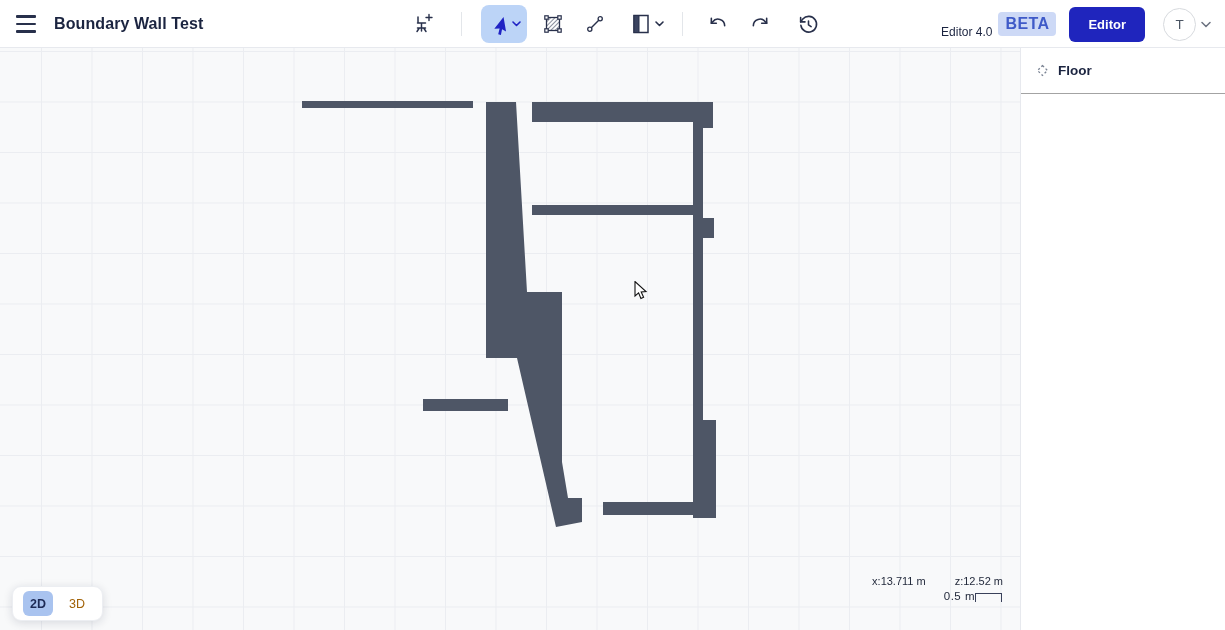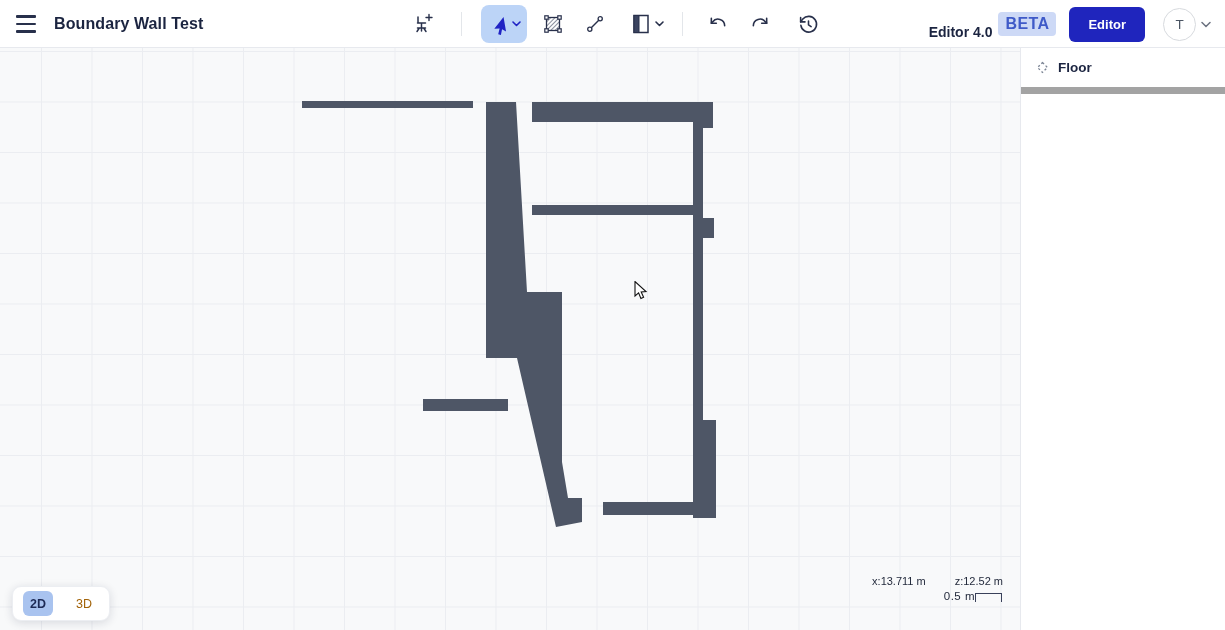--- a/index.html
+++ b/index.html
@@ -25,47 +25,47 @@
   .hamburger{position:absolute;left:10px;top:8px;width:32px;height:32px;border:none;background:transparent;cursor:pointer;display:flex;flex-direction:column;justify-content:center;gap:5px;align-items:center;}
   .hamburger span{display:block;width:20px;height:2.4px;background:var(--icon-ink);border-radius:1px;}
   .doc-title{position:absolute;left:54px;top:0;height:48px;display:flex;align-items:center;font-size:16px;font-weight:700;color:var(--ink);letter-spacing:.1px;}
 
   .tool-btn{position:absolute;top:6px;width:36px;height:36px;border:none;background:transparent;border-radius:8px;display:flex;align-items:center;justify-content:center;cursor:pointer;}
   .tool-btn svg{display:block;}
   .tool-btn.active{background:var(--tool-active-bg);}
   .tb-divider{position:absolute;top:12px;width:1px;height:24px;background:#e3e6ea;}
 
   .header-right{position:absolute;right:14px;top:0;height:48px;display:flex;align-items:center;}
-  .editor-version{font-size:14px;font-weight:700;color:var(--ink);margin-top:16px;}
+  .editor-version{font-size:12px;font-weight:400;color:var(--ink);margin-top:16px;}
   .beta-badge{margin-left:6px;background:var(--beta-bg);color:var(--beta-text);font-size:16px;font-weight:700;letter-spacing:.4px;padding:3px 7px;border-radius:4px;}
   .publish-btn{margin-left:13px;background:var(--accent);color:#fff;border:none;border-radius:6px;font-family:"Liberation Sans",sans-serif;font-size:13px;font-weight:700;padding:10px 19px;cursor:pointer;}
   .avatar{margin-left:18px;width:33px;height:33px;border-radius:50%;background:#fff;border:1px solid #d7dade;color:#4b5563;font-size:13.5px;display:flex;align-items:center;justify-content:center;cursor:pointer;}
   .avatar-chevron{margin-left:5px;cursor:pointer;display:flex;align-items:center;}
 
   
   .canvas{position:absolute;left:0;top:48px;width:1020px;height:582px;
     background-color:var(--canvas-bg);
     background-image:linear-gradient(to right,var(--grid-line) 1px,transparent 1px),
                      linear-gradient(to bottom,var(--grid-line) 1px,transparent 1px);
     background-size:50.5px 50.5px;background-position:41px 3px;}
   .floorplan{position:absolute;left:0;top:0;}
   .pointer-cursor{position:absolute;z-index:5;pointer-events:none;}
 
   .coords{position:absolute;right:17px;top:527px;display:flex;gap:29px;font-size:11px;color:#1f2638;}
   .scale-wrap{position:absolute;right:18px;top:542px;display:flex;align-items:flex-end;}
   .scale-label{font-size:11.5px;color:#1f2638;letter-spacing:.5px;}
   .scale-bracket{margin-top:3px;width:27px;height:9px;border-top:1.5px solid #39415a;border-left:1.5px solid #39415a;border-right:1.5px solid #39415a;}
 
-  .view-toggle{position:absolute;left:12px;bottom:9px;background:#fff;border:1px solid #eceef2;border-radius:9px;box-shadow:0 2px 10px rgba(20,30,60,.14);padding:4px 10px;display:flex;gap:16px;}
+  .view-toggle{position:absolute;left:12px;bottom:9px;background:#fff;border:1px solid #eceef2;border-radius:9px;box-shadow:0 2px 10px rgba(20,30,60,.14);padding:4px 10px;display:flex;gap:9px;}
   .view-toggle button{width:30px;height:25px;border:none;border-radius:6px;background:transparent;font-family:"Liberation Sans",sans-serif;font-size:12.5px;color:#a16207;cursor:pointer;}
   .view-toggle button.active{background:var(--toggle-active-bg);color:#1d2a55;font-weight:700;}
 
   
   .sidebar{position:absolute;left:1020px;top:48px;width:205px;height:582px;background:#fff;border-left:1px solid var(--border);}
-  .sidebar-header{height:46px;display:flex;align-items:center;gap:9px;padding-left:15px;border-bottom:7px solid #a3a3a3;}
+  .sidebar-header{height:46px;display:flex;align-items:center;gap:9px;padding-left:15px;border-bottom:1px solid #a3a3a3;}
   .sidebar-header .label{font-size:13.5px;font-weight:700;color:var(--ink);}
 </style>
 </head>
 <body>
 
 <div class="header">
   <button class="hamburger">
     <span></span>
       <span></span>
       <span></span>

